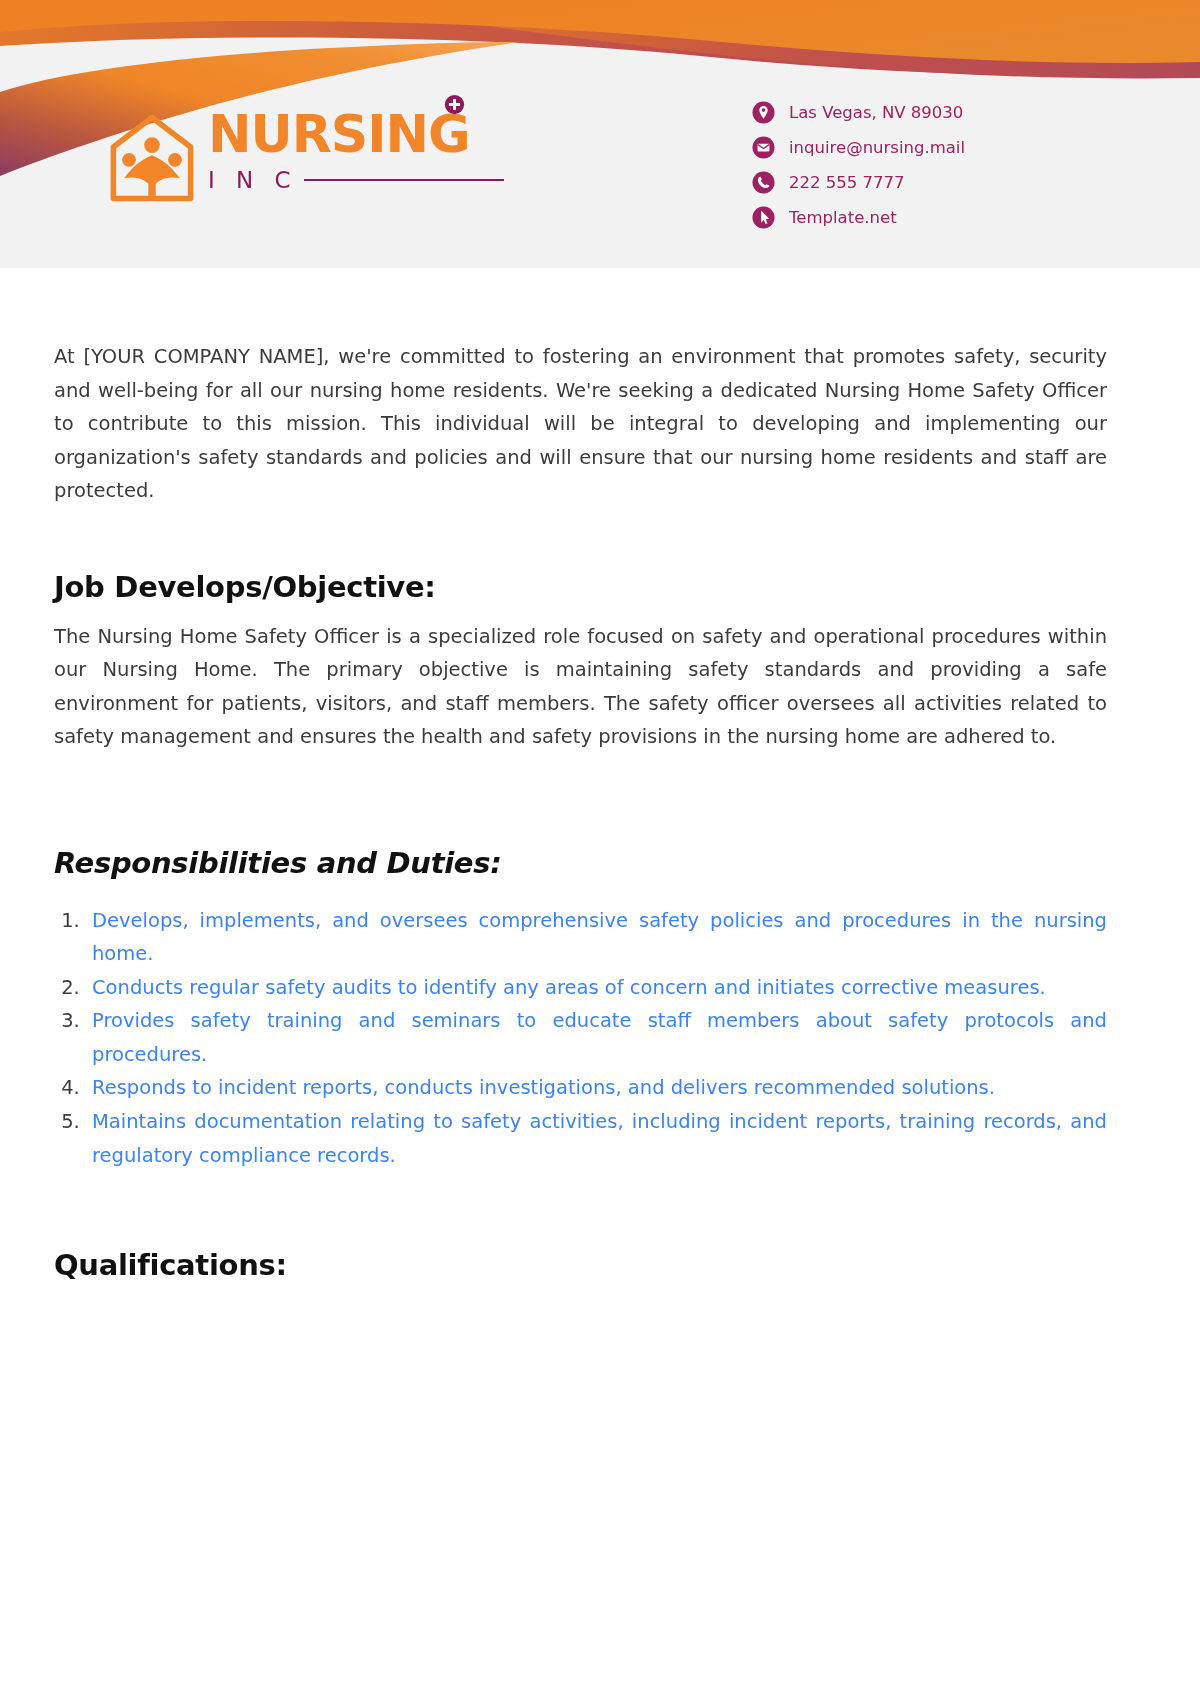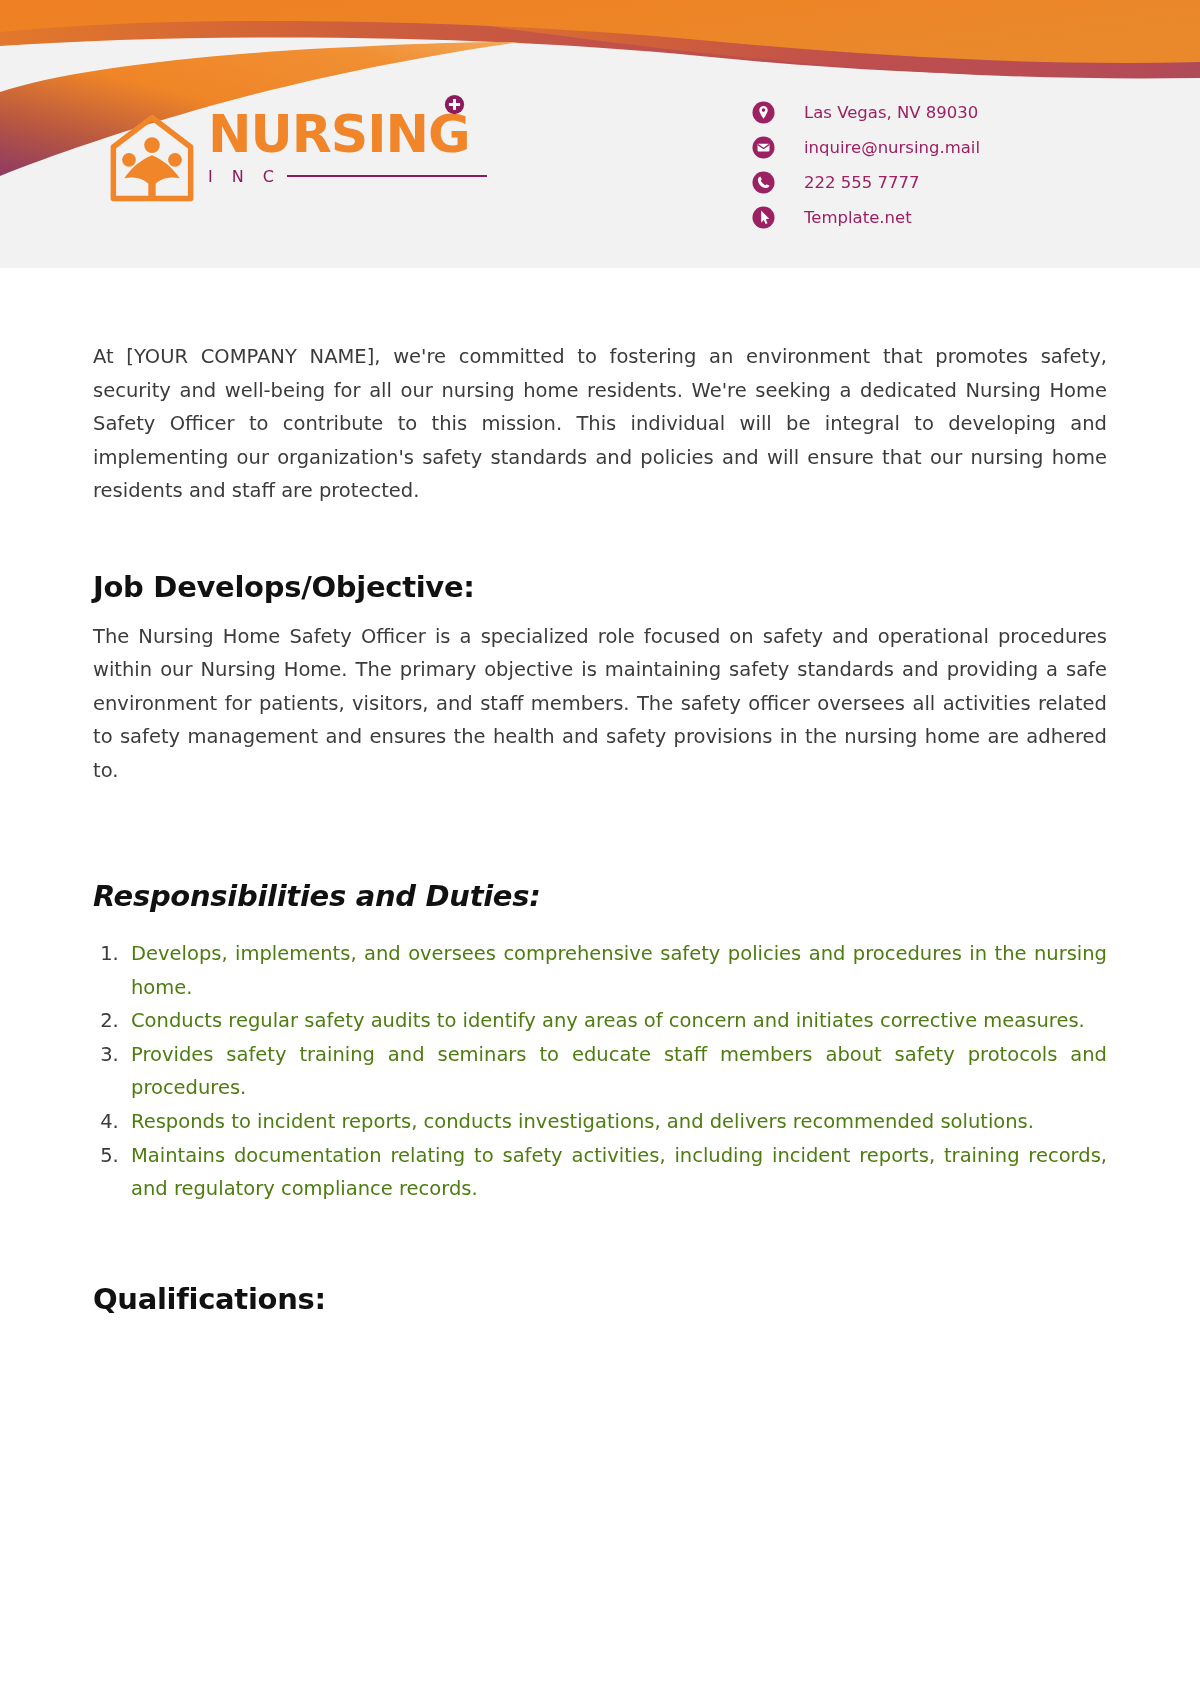--- a/index.html
+++ b/index.html
@@ -74,21 +74,21 @@
     width: 21px;
     height: 21px;
   }
   .logo-sub {
     display: flex;
     align-items: center;
     margin-top: 9px;
   }
   .logo-inc {
     font-family: "DejaVu Sans", sans-serif;
-    font-size: 16px;
+    font-size: 23px;
     font-weight: 400;
     letter-spacing: 7px;
     color: #8e1a5e;
     line-height: 1;
   }
   .logo-rule {
     width: 200px;
     height: 2px;
     background: #8e1a5e;
     margin-left: 6px;
@@ -97,21 +97,20 @@
 
   .contacts {
     position: absolute;
     left: 752px;
     top: 95px;
   }
   .contact-row {
     display: flex;
     align-items: center;
     height: 35px;
-    gap: 15px;
   }
   .contact-icon {
     width: 23px;
     height: 23px;
     flex: 0 0 auto;
   }
   .contact-text {
     margin-left: 14px;
     font-family: "DejaVu Sans", sans-serif;
     font-size: 16.5px;
@@ -133,21 +132,21 @@
     font-family: "DejaVu Sans", sans-serif;
     font-size: 40px;
     font-weight: bold;
     line-height: 1.3;
     text-align: center;
     color: #111111;
     letter-spacing: -0.4px;
   }
 
   .body-wrap {
-    padding: 0 93px 0 93px;
+    padding: 0 93px 0 54px;
   }
 
   p.para {
     margin: 0;
     font-family: "DejaVu Sans", sans-serif;
     font-size: 19.5px;
     line-height: 1.72;
     color: #3b3b3b;
     text-align: justify;
   }
@@ -168,21 +167,21 @@
 
   ol.duties {
     margin: 24px 0 0 0;
     padding-left: 32px;
     list-style-position: outside;
   }
   ol.duties li {
     font-family: "DejaVu Sans", sans-serif;
     font-size: 19.5px;
     line-height: 1.72;
-    color: #4d7c0f;
+    color: #3b82f6;
     text-align: justify;
     padding-left: 6px;
     margin-bottom: 0px;
   }
   ol.duties li::marker {
     color: #3b3b3b;
   }
 </style>
 </head>
 <body>

